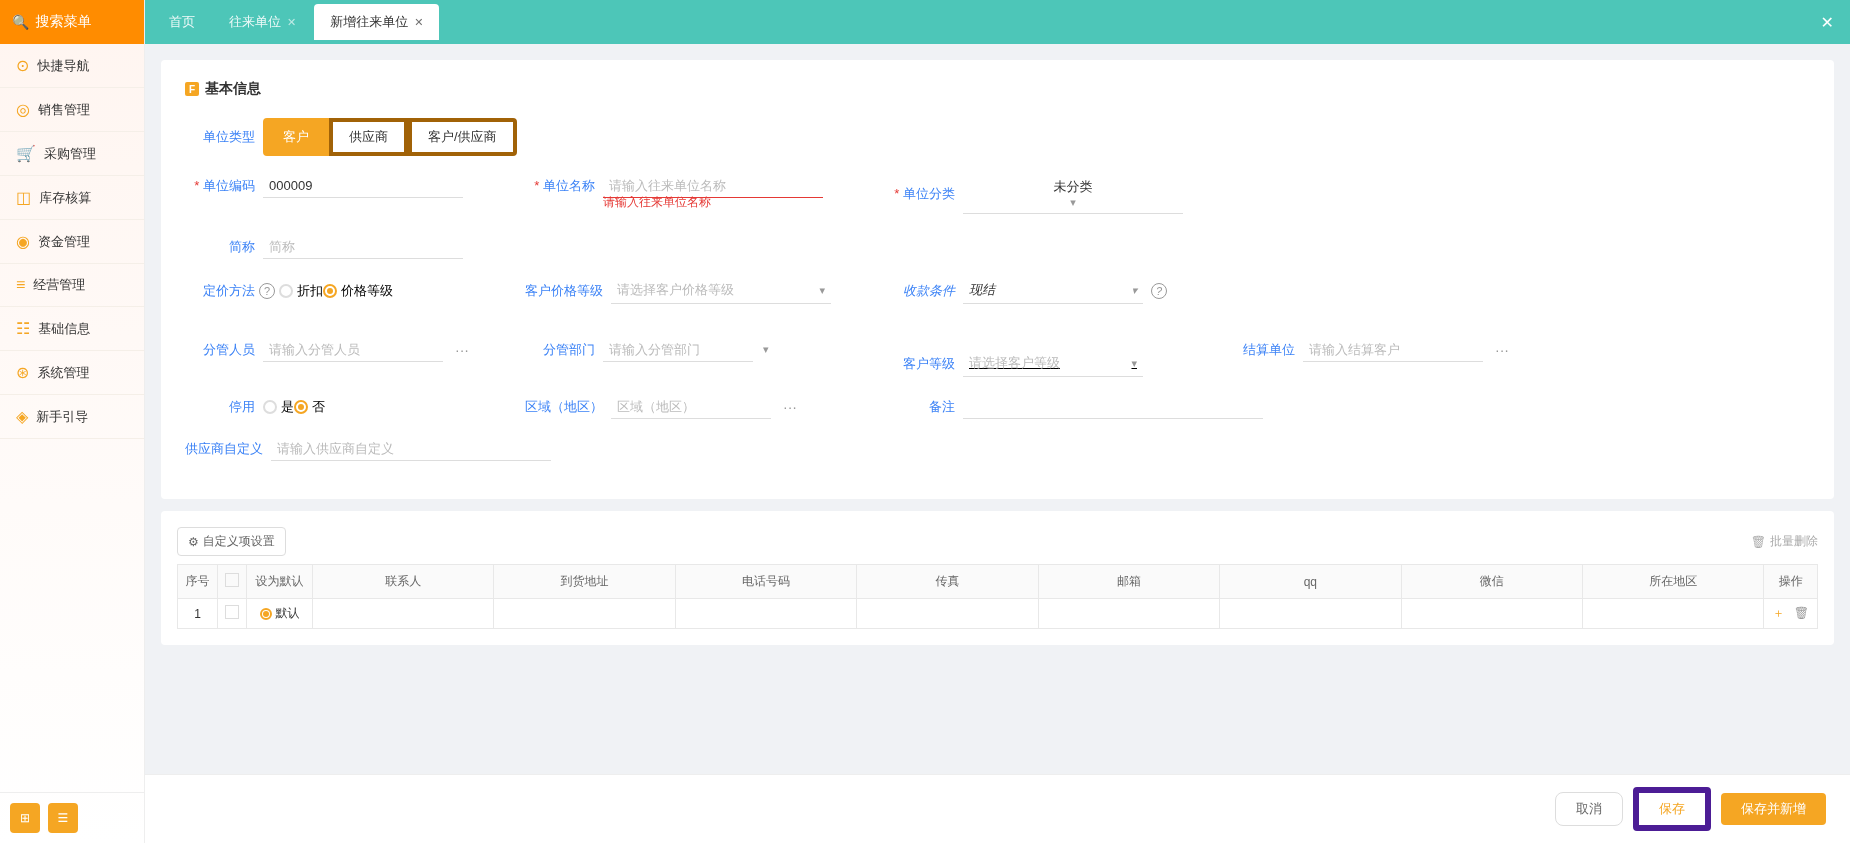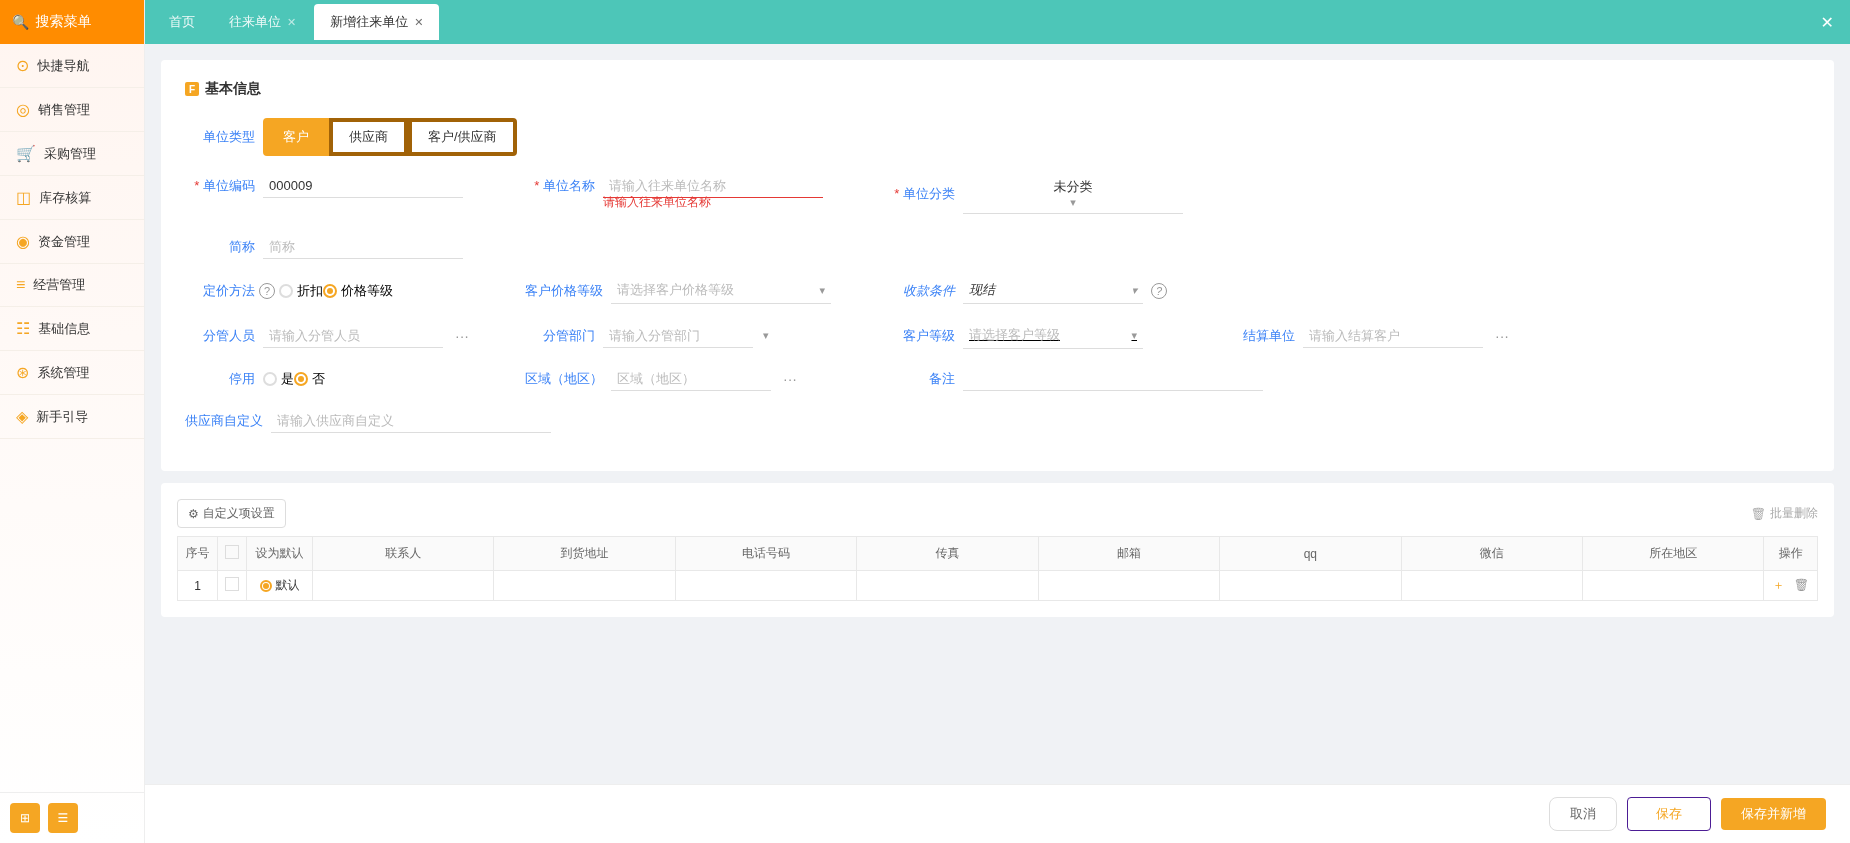--- a/index.html
+++ b/index.html
@@ -336,22 +336,22 @@
     .btn-cancel {
       padding: 7px 20px;
       border: 1px solid #ddd;
       border-radius: 8px;
       background: white;
       color: #666;
       cursor: pointer;
       font-size: 13px;
     }
     .btn-save {
-      padding: 7px 28px;
-      border: 1px solid #4c1d95;
+      padding: 7px 20px;
+      border: 6px solid #4c1d95;
       border-radius: 4px;
       background: white;
       color: #f5a623;
       cursor: pointer;
       font-size: 13px;
     }
     .btn-save-new {
       padding: 7px 20px;
       border-radius: 4px;
       background: #f5a623;
@@ -511,21 +511,21 @@
         <div class="form-field" style="max-width:340px;">
           <span class="field-label">分管人员</span>
           <input class="field-input" type="text" style="max-width: 180px;" placeholder="请输入分管人员">
           <span class="field-more">···</span>
         </div>
         <div class="form-field" style="max-width:360px;">
           <span class="field-label">分管部门</span>
           <input class="field-input" type="text" style="max-width: 150px;" placeholder="请输入分管部门">
           <span class="field-select-arrow" style="margin-left:2px;">▾</span>
         </div>
-        <div class="form-field" style="max-width:340px;">
+        <div class="form-field" style="max-width:340px;margin-top:28px;">
           <span class="field-label">客户等级</span>
           <div class="field-select" style="max-width:180px;text-decoration:underline;">
             <span class="field-select-text">请选择客户等级</span>
             <span class="field-select-arrow">▾</span>
           </div>
         </div>
         <div class="form-field">
           <span class="field-label">结算单位</span>
           <input class="field-input" type="text" style="max-width: 180px;" placeholder="请输入结算客户">
           <span class="field-more">···</span>

